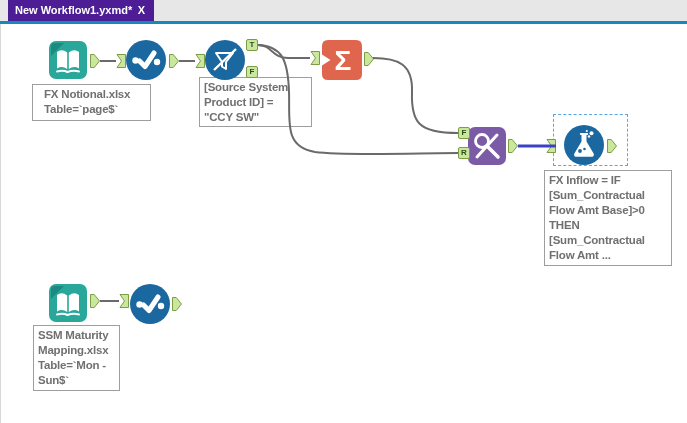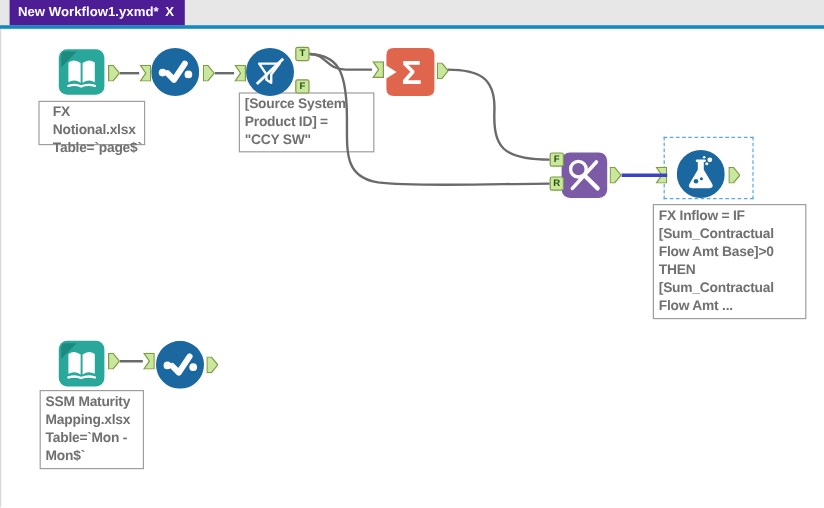--- a/index.html
+++ b/index.html
@@ -34,35 +34,35 @@
 
 <div class="tabbar"></div>
 <div class="tab">
   <span>New Workflow1.yxmd*</span>
   <span class="close">X</span>
 </div>
 <div class="divider"></div>
 
 <div class="canvas"></div>
 
-<div class="annotation" style="left:32px;top:84px;width:89px;height:37px;padding-left:11px;">FX Notional.xlsx
+<div class="annotation" style="left:32px;top:84px;width:119px;height:37px;padding-left:11px;">FX Notional.xlsx
 Table=`page$`</div>
 <div class="annotation" style="left:199px;top:77px;width:113px;height:50px;">[Source System
 Product ID] =
 "CCY SW"</div>
 <div class="annotation" style="left:544px;top:170px;width:128px;height:96px;">FX Inflow = IF
 [Sum_Contractual
 Flow Amt Base]&gt;0
 THEN
 [Sum_Contractual
 Flow Amt ...</div>
 <div class="annotation" style="left:33px;top:325px;width:87px;height:66px;">SSM Maturity
 Mapping.xlsx
 Table=`Mon -
-Mon$`</div>
+Sun$`</div>
 
 <div class="selbox"></div>
 
 <div class="tool" style="left:48px;top:40px;">
   <svg width="40" height="40" viewBox="0 0 40 40">
     <rect x="1" y="1" width="38" height="38" rx="7" fill="#28a79a"></rect>
     <path d="M3,15 V7 Q3,3 7,3 H16 L3,16 Z" fill="#1c8a7f"></path>
     <path d="M9,12 Q14,8.5 19.2,12.5 V29 Q14,25.5 9,28.5 Z" fill="#fff"></path>
     <path d="M31,12 Q26,8.5 20.8,12.5 V29 Q26,25.5 31,28.5 Z" fill="#fff"></path>
     <path d="M9,31.5 Q15,29.8 19.5,32 Q25,29.8 31,31.5" stroke="#fff" stroke-width="2" fill="none" stroke-linecap="round"></path>

